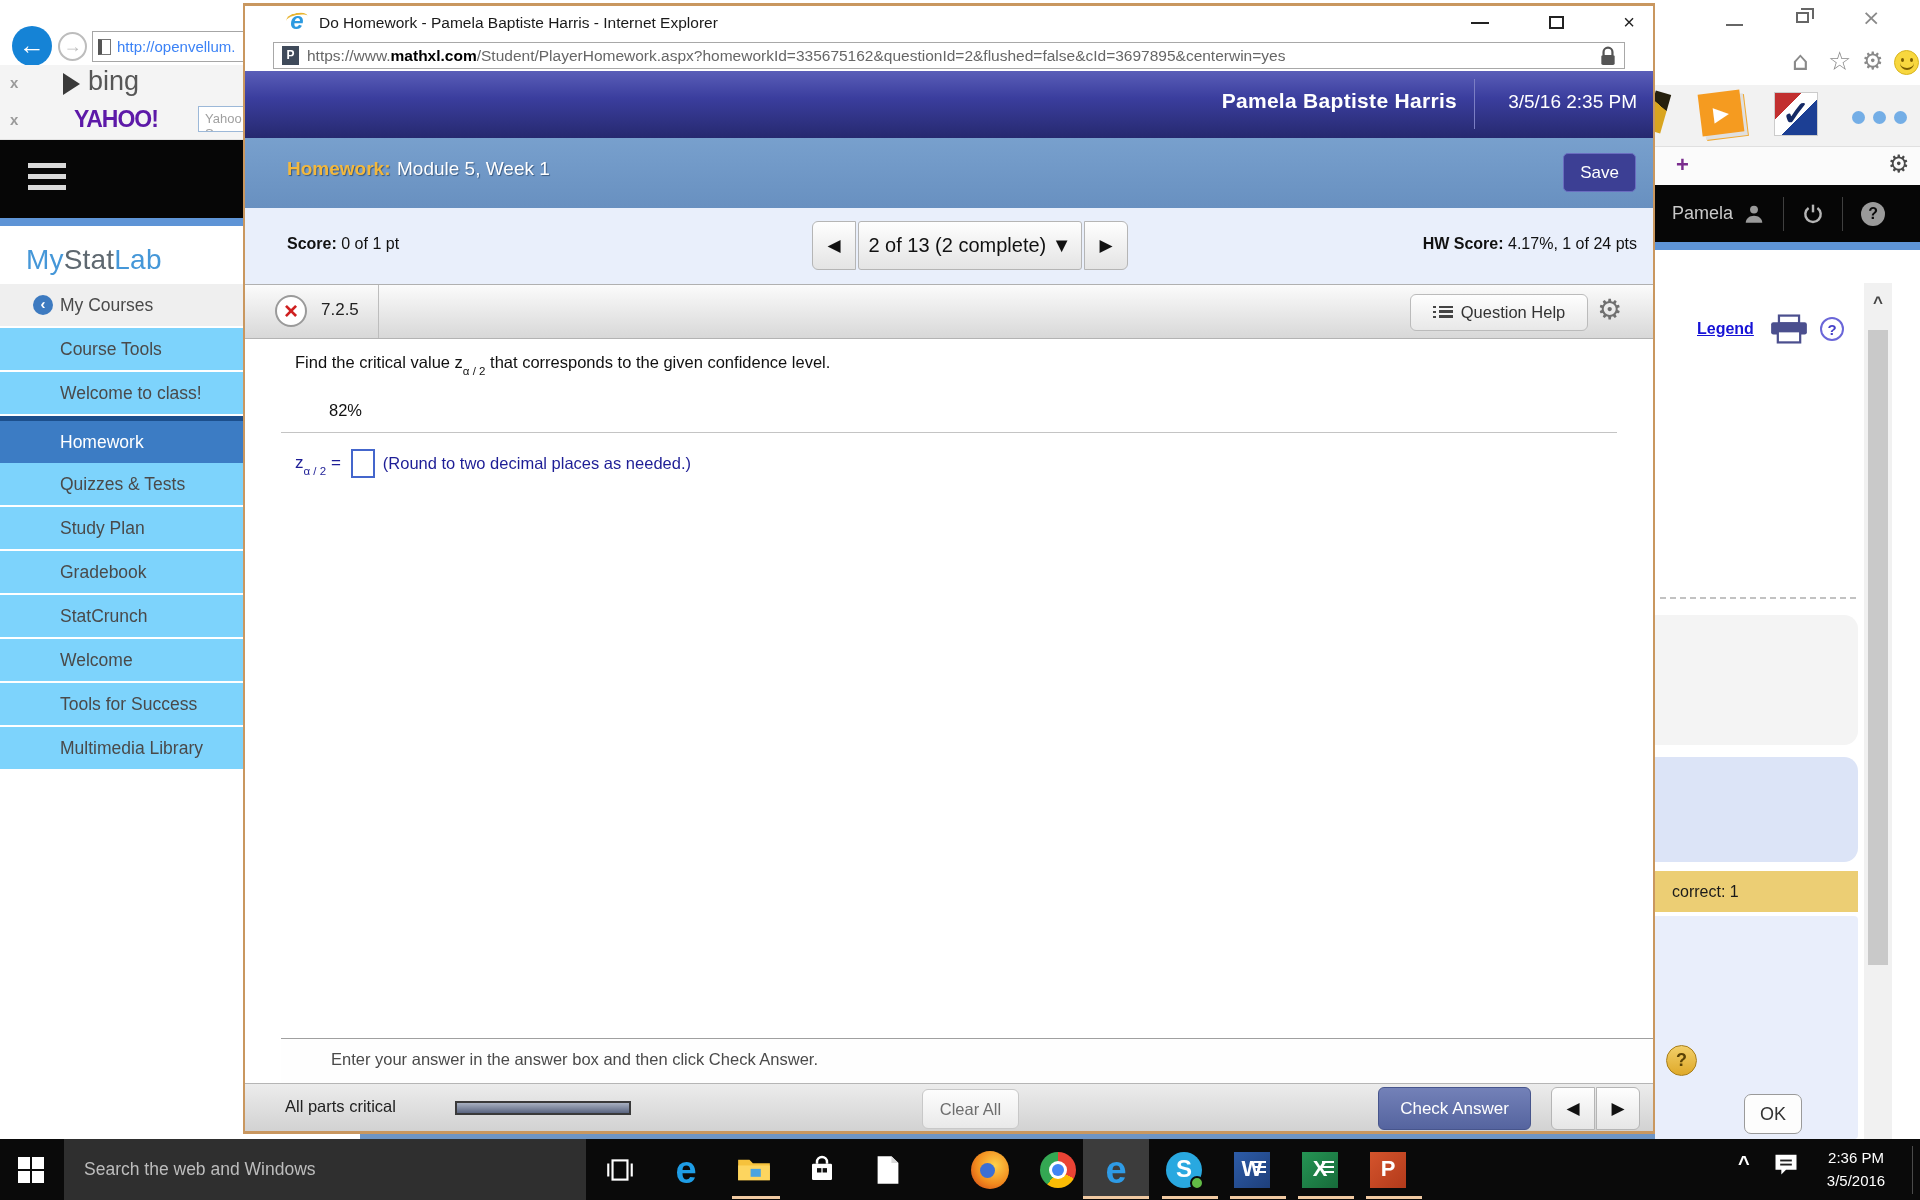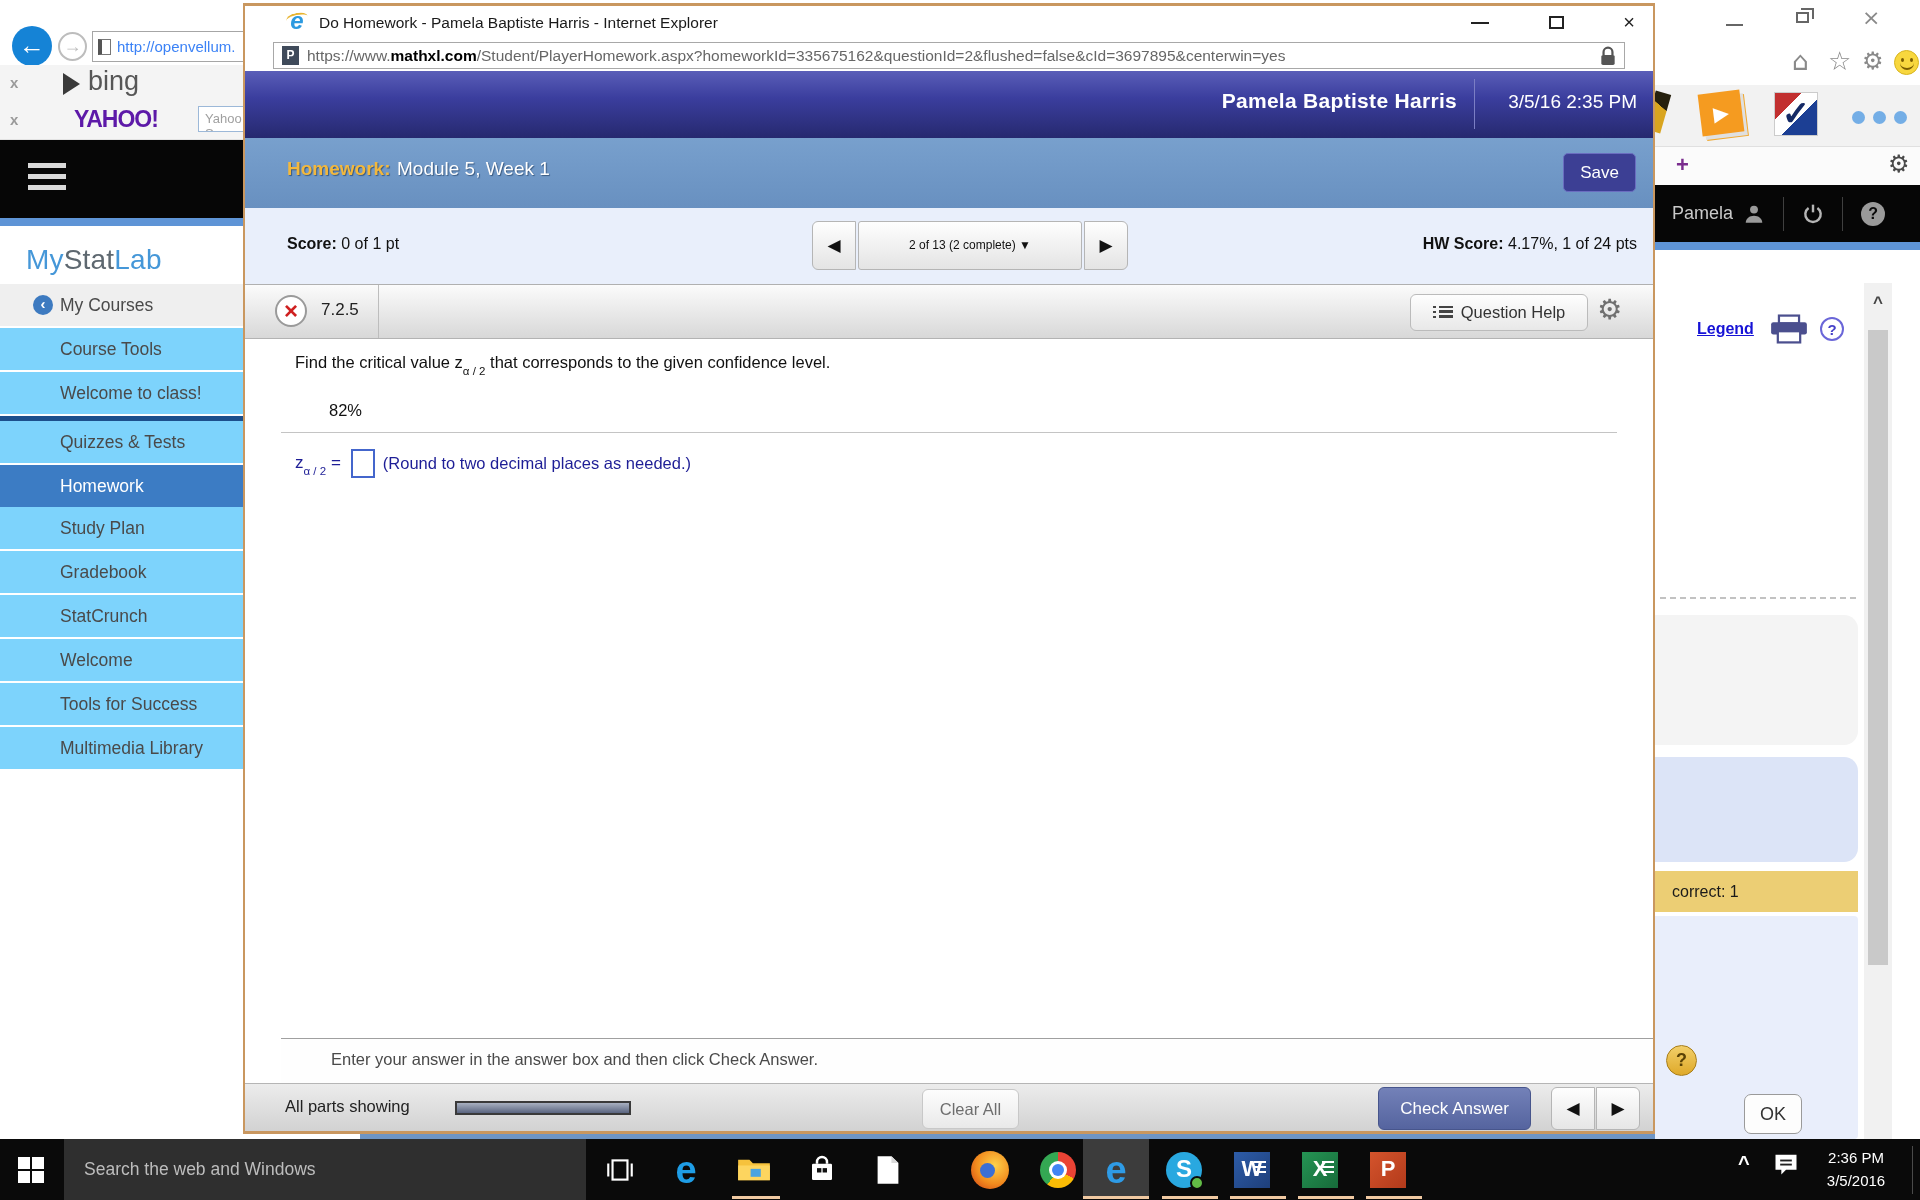--- a/index.html
+++ b/index.html
@@ -101,21 +101,21 @@
   .wUser .dt{position:absolute;right:16px;top:20px;font-size:19px;}
   .wHW{height:70px;background:linear-gradient(180deg,#78a0cd,#6890c0);position:relative;}
   .wHW .l1{position:absolute;left:42px;top:20px;font-size:19px;font-weight:bold;color:#f2b83e;text-shadow:1px 1px 1px #3a5a80;}
   .wHW .l2{position:absolute;left:152px;top:20px;font-size:19px;color:#fff;text-shadow:1px 1px 1px #3a5a80;}
   .saveBtn{position:absolute;left:1318px;top:15px;width:73px;height:39px;background:#3c3f94;border:1px solid #6a6dc0;border-radius:5px;color:#fff;font-size:17px;text-align:center;line-height:37px;}
   .wScore{height:76px;background:#e9effb;position:relative;}
   .wScore .sl{position:absolute;left:42px;top:27px;font-size:16px;color:#111;}
   .navGrp{position:absolute;left:567px;top:13px;height:49px;}
   .navBtn{position:absolute;top:0;height:49px;background:linear-gradient(180deg,#fefefe,#e4e4e4);border:1px solid #b5b5b5;text-align:center;color:#111;}
   .navPrev{left:0;width:44px;border-radius:6px 0 0 6px;font-size:17px;line-height:47px;}
-  .navDrop{left:46px;width:224px;border-radius:3px;font-size:12px;line-height:47px;}
+  .navDrop{left:46px;width:224px;border-radius:3px;font-size:20px;line-height:47px;}
   .navNext{left:272px;width:44px;border-radius:0 6px 6px 0;font-size:17px;line-height:47px;}
   .wScore .hs{position:absolute;right:16px;top:27px;font-size:16px;color:#111;}
   b.inl{font-weight:bold;}
   .wQbar{height:55px;background:linear-gradient(180deg,#fbfbfb,#d8d8d8);border-top:1px solid #b0b0b0;border-bottom:1px solid #b3b3b3;position:relative;}
   .redX{position:absolute;left:30px;top:10px;width:32px;height:32px;border-radius:50%;background:#fff;border:2px solid #9a9a9a;color:#cf2020;font-size:24px;font-weight:bold;text-align:center;line-height:28px;}
   .qNum{position:absolute;left:76px;top:15px;font-size:17px;color:#222;}
   .qDiv{position:absolute;left:133px;top:0;width:1px;height:53px;background:#bdbdbd;}
   .qHelp{position:absolute;left:1165px;top:9px;width:178px;height:37px;background:linear-gradient(180deg,#fefefe,#e8e8e8);border:1px solid #bbb;border-radius:6px;display:flex;align-items:center;justify-content:center;font-size:16.5px;color:#333;}
   .listIco{width:20px;height:14px;margin-right:8px;position:relative;}
   .listIco i{display:block;height:2.6px;background:#444;margin-bottom:2.4px;margin-left:6px;}
@@ -202,22 +202,22 @@
     <div class="a sbar">
       <div class="a mslLogo"><span class="c1">My</span><span class="c2">Stat</span><span class="c3">Lab</span></div>
       <div class="a menu">
         <div class="smi">
           <span class="crsIco">‹</span>
           <span>My Courses</span>
         </div>
         <div class="smi plain"><span>Course Tools</span></div>
         <div class="smi plain"><span>Welcome to class!</span></div>
         <div class="menuDiv"></div>
+        <div class="smi sel"><span>Homework</span></div>
         <div class="smi plain"><span>Quizzes &amp; Tests</span></div>
-        <div class="smi sel"><span>Homework</span></div>
         <div class="smi plain"><span>Study Plan</span></div>
         <div class="smi plain"><span>Gradebook</span></div>
         <div class="smi plain"><span>StatCrunch</span></div>
         <div class="smi plain"><span>Welcome</span></div>
         <div class="smi plain"><span>Tools for Success</span></div>
         <div class="smi plain"><span>Multimedia Library</span></div>
       </div>
     </div>
   </div>
 
@@ -337,21 +337,21 @@
         <span><span>z</span><sub class="s">α / 2</sub> <span>=</span></span>
         <input class="ansBox" value="" style="">
         <span class="ansNote">(Round to two decimal places as needed.)</span>
       </div>
     </div>
     <div class="wInfo">
       <span class="t txt">Enter your answer in the answer box and then click Check Answer.</span>
       <span class="goldQ">?</span>
     </div>
     <div class="wFoot">
-      <span class="ap txt">All parts showing</span>
+      <span class="ap txt">All parts critical</span>
       <span class="pbar"></span>
       <span class="clearBtn">Clear All</span>
       <span class="checkBtn">Check Answer</span>
       <span class="fArr fPrev">◀</span>
       <span class="fArr fNext">▶</span>
     </div>
   </div>
 
   <div class="a tkb"></div>
   <div class="a startB">

